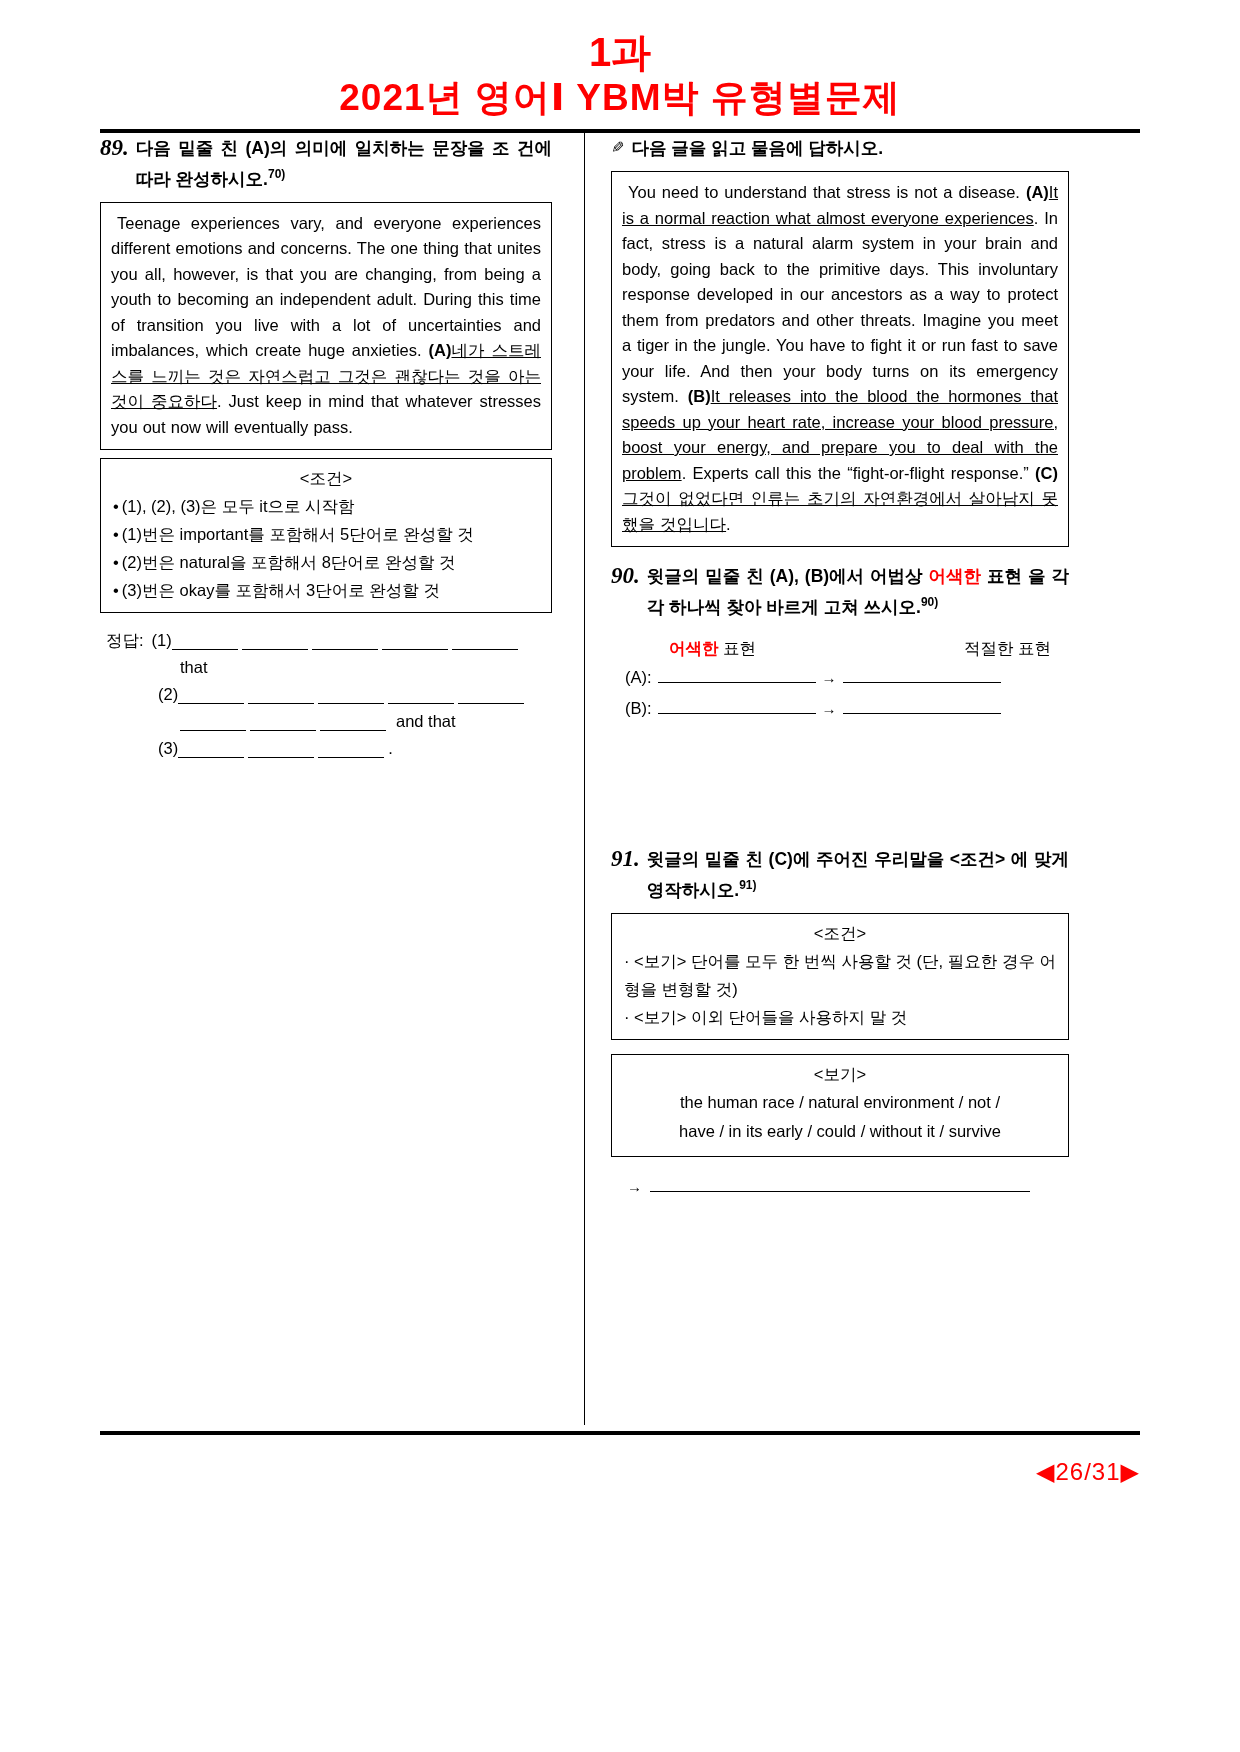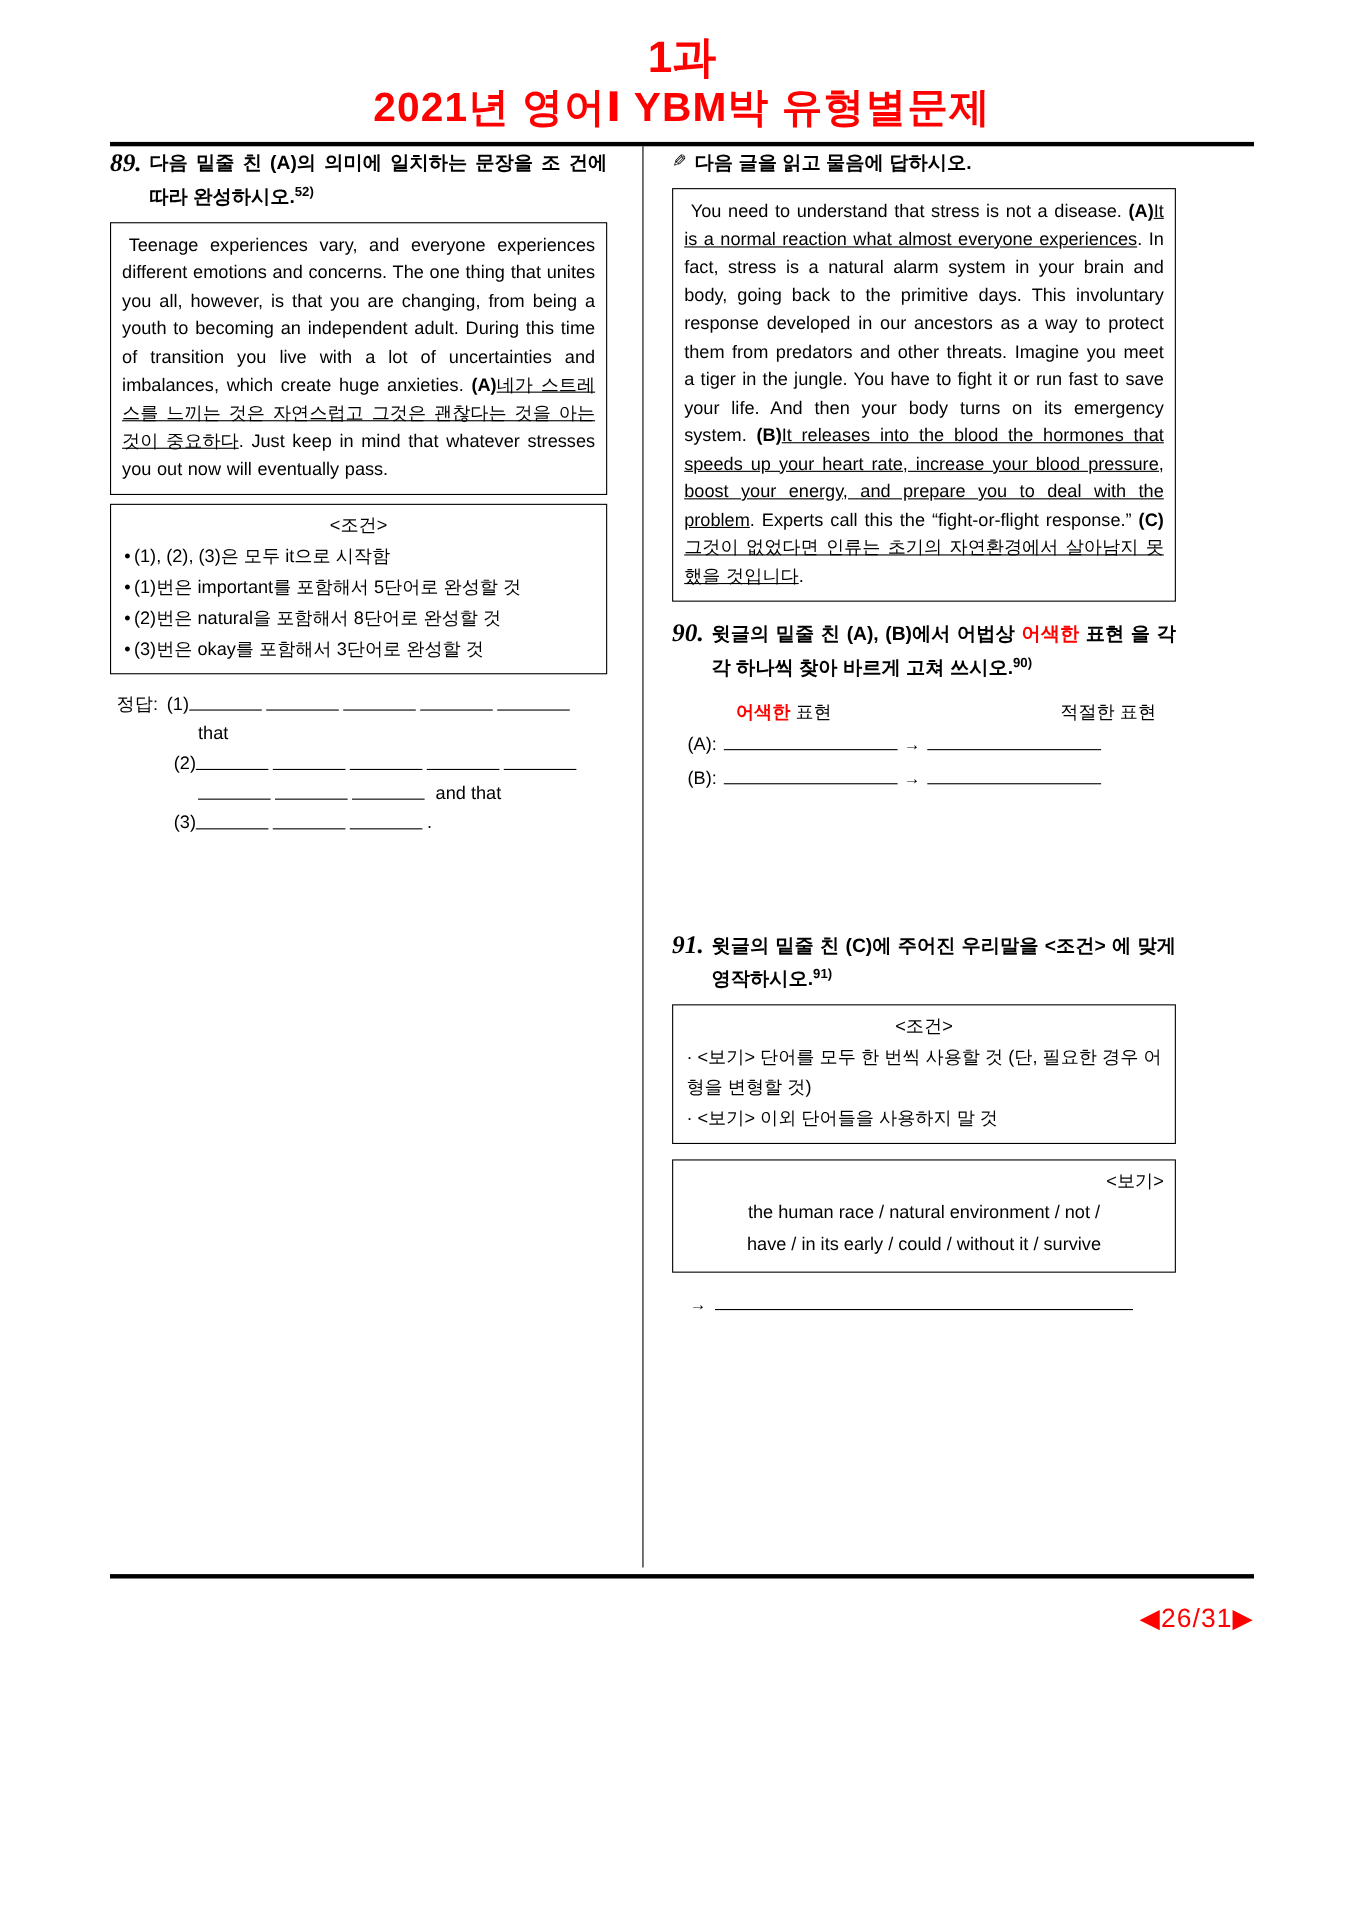--- a/index.html
+++ b/index.html
@@ -148,21 +148,21 @@
     white-space: nowrap;
   }
   .cond-item .bul { margin-right: 3px; }
 
   
   .answer-area {
     font-size: 16.5px;
     line-height: 27px;
     padding-left: 6px;
   }
-  .ans-row { display: flex; align-items: flex-start; }
+  .ans-row { display: flex; align-items: center; }
   .ans-label { flex: 0 0 auto; }
   .blank {
     display: inline-block;
     border-bottom: 1.5px solid #000;
     height: 18px;
     margin: 0 4px 0 0;
   }
   .b-sm { width: 66px; }
   .sub-word { padding-left: 74px; }
 
@@ -190,21 +190,21 @@
   }
   .arrow { font-size: 15px; }
 
   
   .bogi-box {
     border: 1px solid #000;
     padding: 6px 10px 10px 10px;
     box-sizing: border-box;
     margin-bottom: 14px;
   }
-  .bogi-title { text-align: right; font-size: 16.5px; line-height: 27px; }
+  .bogi-title { text-align: center; font-size: 16.5px; line-height: 27px; }
   .bogi-line {
     text-align: center;
     font-size: 16.5px;
     line-height: 29px;
   }
 
   .cond2-line {
     font-size: 16.5px;
     line-height: 28px;
     text-align: justify;
@@ -254,21 +254,21 @@
   <div class="rule-top"></div>
 
   <div class="columns">
 
     <div class="col col-left">
 
       <div class="q">
         <div class="q-num">89.</div>
         <div class="q-text">
           <span>다음 밑줄 친 (A)의 의미에 일치하는 문장을 조</span>
-          <span>건에 따라 완성하시오.</span><span class="sup">52)</span>
+          <span>건에 따라 완성하시오.</span><span class="sup">70)</span>
         </div>
       </div>
 
       <div class="box">
         <div class="passage">
           <span class="first">Teenage experiences vary, and everyone experiences different emotions and concerns. The one thing that unites you all, however, is that you are changing, from being a youth to becoming an independent adult. During this time of transition you live with a lot of uncertainties and imbalances, which create huge anxieties. </span><span class="lbl">(A)</span><span class="ul">네가 스트레스를 느끼는 것은 자연스럽고 그것은 괜찮다는 것을 아는 것이 중요하다</span><span>. Just keep in mind that whatever stresses you out now will eventually pass.</span>
         </div>
       </div>
 
       <div class="cond-box">

